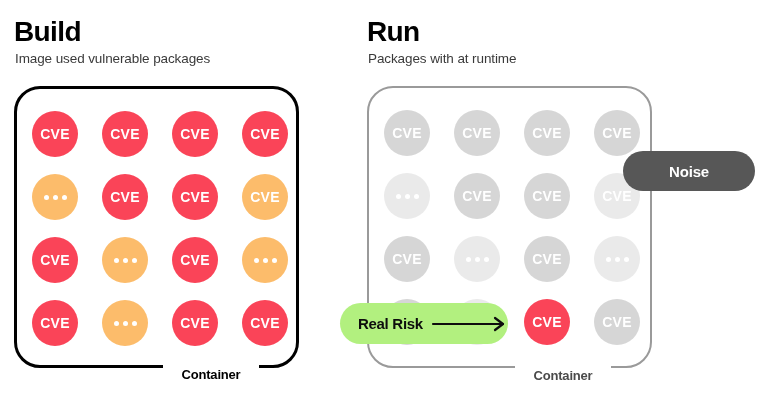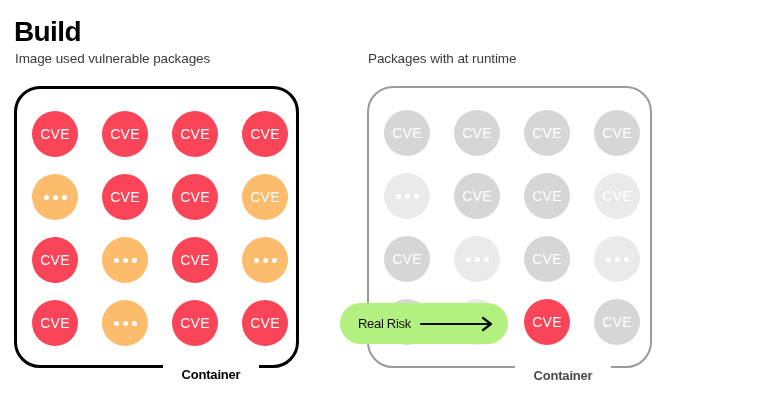--- a/index.html
+++ b/index.html
@@ -103,21 +103,21 @@
   }
   .cell {
     position: absolute;
     width: 46px;
     height: 46px;
     border-radius: 50%;
     display: flex;
     align-items: center;
     justify-content: center;
     font-size: 14px;
-    font-weight: 400;
+    font-weight: 700;
     letter-spacing: 0.2px;
     color: #ffffff;
     user-select: none;
   }
   .cell .dots {
     display: flex;
     gap: 4px;
   }
   .cell .dots i {
     display: block;
@@ -153,22 +153,22 @@
     left: 340px;
     top: 303px;
     width: 168px;
     height: 41px;
     background: #b2f07f;
     padding-left: 18px;
     gap: 8px;
   }
   .pill-risk .risk-label {
     color: #0d0d0d;
-    font-size: 13px;
-    font-weight: 400;
+    font-size: 15px;
+    font-weight: 700;
     letter-spacing: -0.3px;
     white-space: nowrap;
   }
   .pill-risk .arrow {
     display: block;
     line-height: 0;
   }
 </style>
 </head>
 <body>
@@ -221,20 +221,21 @@
           </div>
           <div class="cell" style="left: 140px; top: 189px; background: rgb(250, 68, 88);">CVE</div>
           <div class="cell" style="left: 210px; top: 189px; background: rgb(250, 68, 88);">CVE</div>
         </div>
       <div class="box-label-mask"></div>
       <div class="box-label">Container</div>
     </div>
   </div>
 
   <div class="panel run">
+    <div class="panel-title">Run</div>
     <div class="panel-subtitle">Packages with at runtime</div>
 
     <div class="box run-box">
       <div class="grid" id="run-grid">
           <div class="cell" style="left: 0px; top: 0px; background: rgb(214, 214, 214);">CVE</div>
           <div class="cell" style="left: 70px; top: 0px; background: rgb(214, 214, 214);">CVE</div>
           <div class="cell" style="left: 140px; top: 0px; background: rgb(214, 214, 214);">CVE</div>
           <div class="cell" style="left: 210px; top: 0px; background: rgb(214, 214, 214);">CVE</div>
           <div class="cell" style="left: 0px; top: 63px; background: rgb(234, 234, 234);">
             <span class="dots">
@@ -281,14 +282,17 @@
   <div class="pill pill-risk">
     <span class="risk-label">Real Risk</span>
     <span class="arrow">
       <svg width="80" height="16" viewBox="0 0 80 16" aria-hidden="true">
         <line x1="2" y1="8" x2="72" y2="8" stroke="#0d0d0d" stroke-width="2.2" stroke-linecap="round"></line>
         <polyline points="64,2 72,8 64,14" fill="none" stroke="#0d0d0d" stroke-width="2.2" stroke-linecap="round" stroke-linejoin="round"></polyline>
       </svg>
     </span>
   </div>
 
+  <div class="pill pill-noise">
+    <span>Noise</span>
+  </div>
 
 </div>
 
 </body></html>

